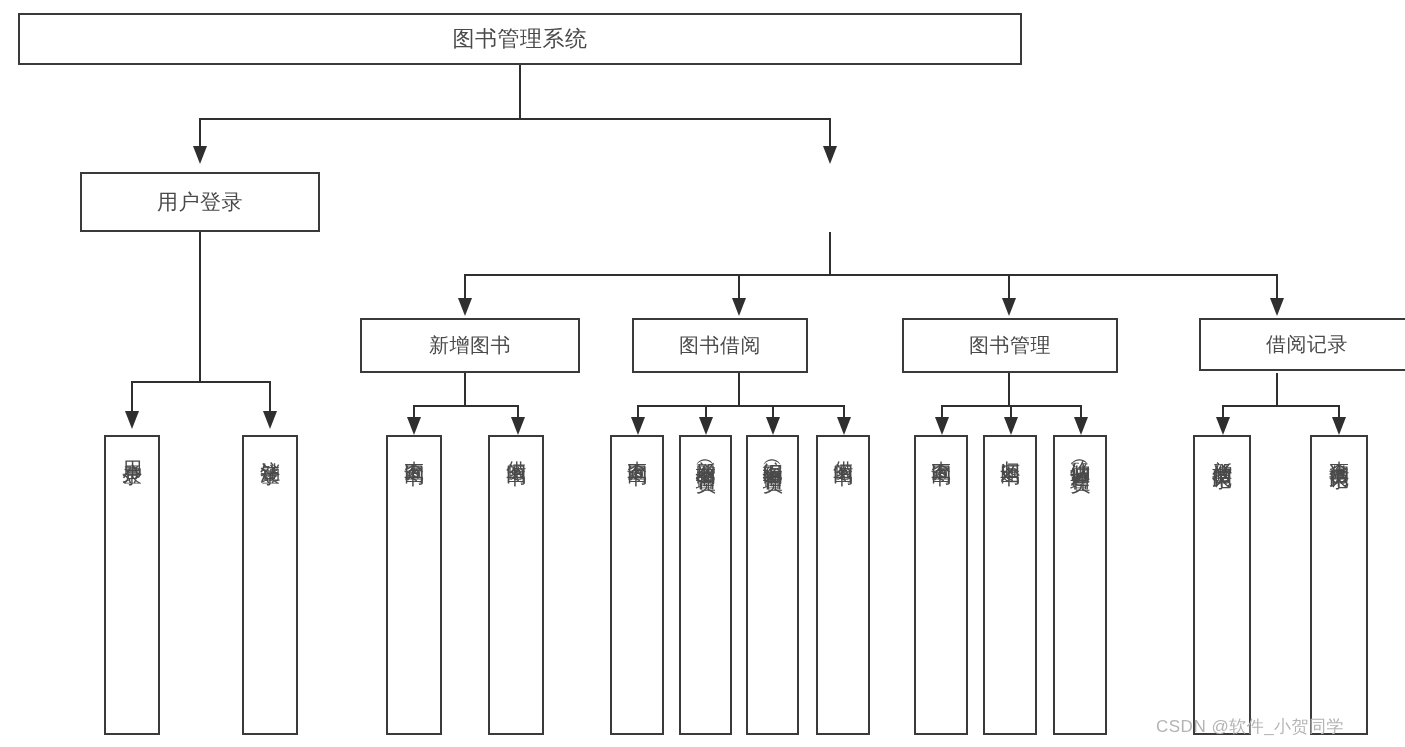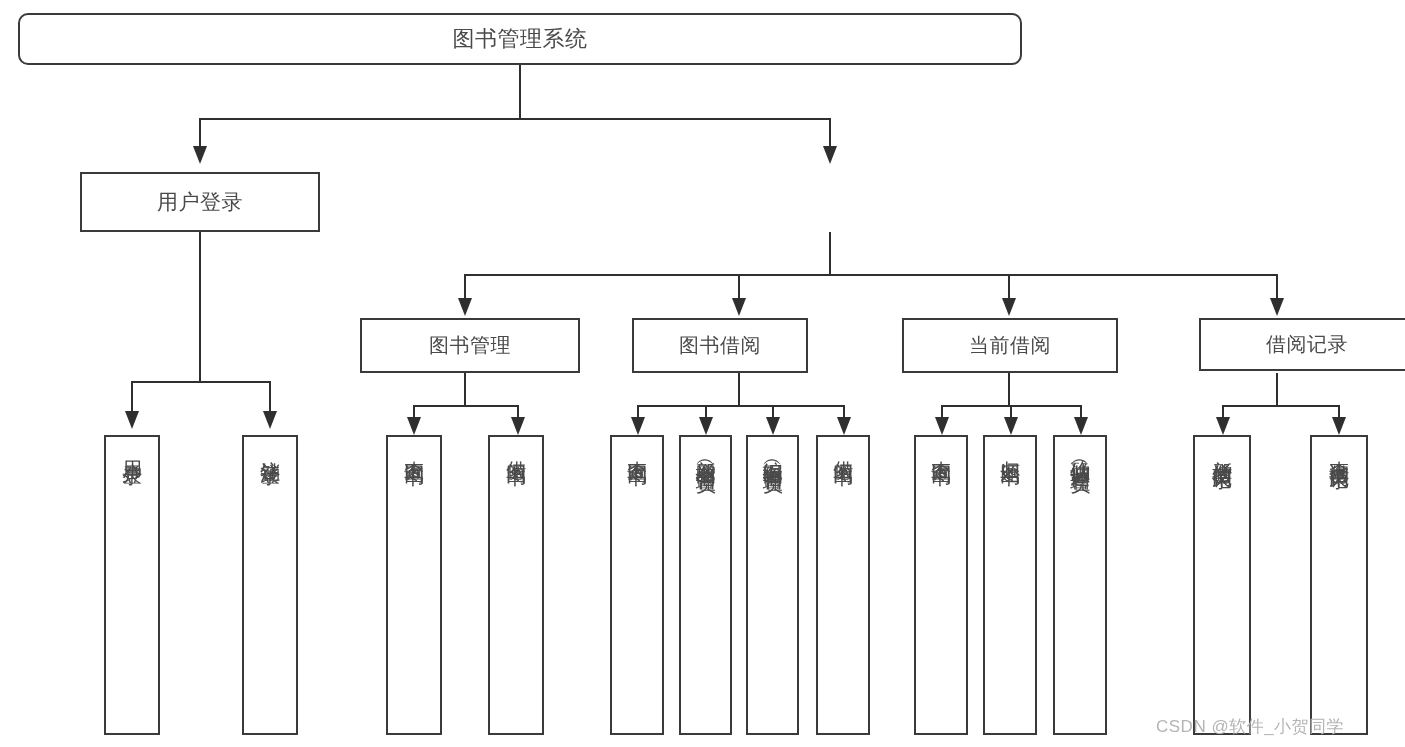--- a/index.html
+++ b/index.html
@@ -25,21 +25,20 @@
     background: #ffffff;
     border: 2px solid #3a3a3a;
     display: flex;
     align-items: center;
     justify-content: center;
     color: #4a4a4a;
     letter-spacing: 0.5px;
   }
   .node-root {
     font-size: 22px;
-    border-radius: 10px;
   }
   .node-l1 {
     font-size: 21px;
   }
   .node-l2 {
     font-size: 20px;
   }
   
   .node-leaf {
     font-size: 20px;
@@ -119,27 +118,27 @@
   <div class="seg vline" style="left:464px; top:274px; height:26px;"></div>
   <div class="arrow" style="left:458px; top:298px;"></div>
   <div class="seg vline" style="left:738px; top:274px; height:26px;"></div>
   <div class="arrow" style="left:732px; top:298px;"></div>
   <div class="seg vline" style="left:1008px; top:274px; height:26px;"></div>
   <div class="arrow" style="left:1002px; top:298px;"></div>
   <div class="seg vline" style="left:1276px; top:274px; height:26px;"></div>
   <div class="arrow" style="left:1270px; top:298px;"></div>
 
   <div class="node node-l2" style="left:360px; top:318px; width:220px; height:55px;">
-    <span>图书管理</span>
+    <span>新增图书</span>
   </div>
   <div class="node node-l2" style="left:632px; top:318px; width:176px; height:55px;">
     <span>图书借阅</span>
   </div>
   <div class="node node-l2" style="left:902px; top:318px; width:216px; height:55px;">
-    <span>当前借阅</span>
+    <span>图书管理</span>
   </div>
   <div class="node node-l2" style="left:1199px; top:318px; width:216px; height:53px;">
     <span>借阅记录</span>
   </div>
 
   <div class="seg vline" style="left:464px; top:373px; height:32px;"></div>
   <div class="seg hline" style="left:413px; top:405px; width:104px;"></div>
   <div class="seg vline" style="left:413px; top:405px; height:14px;"></div>
   <div class="arrow" style="left:407px; top:417px;"></div>
   <div class="seg vline" style="left:517px; top:405px; height:14px;"></div>

